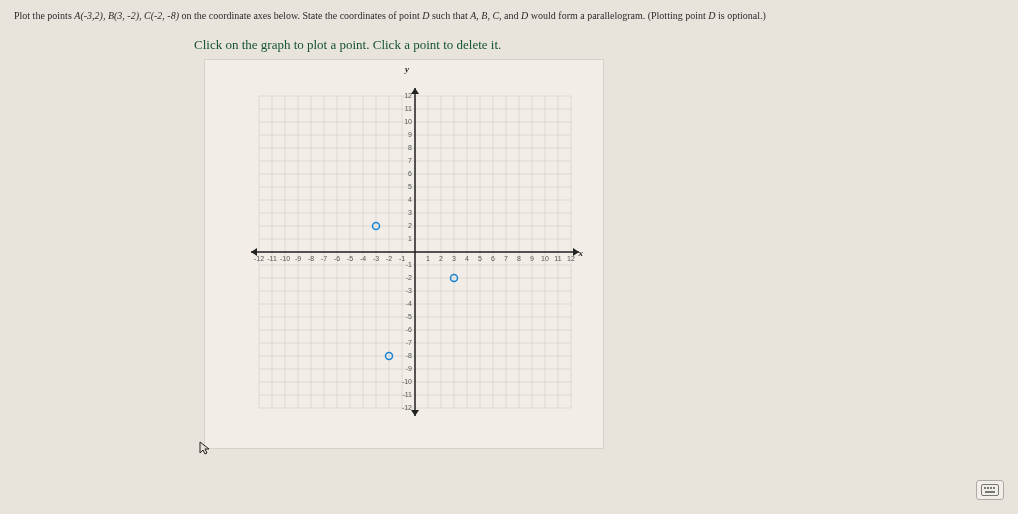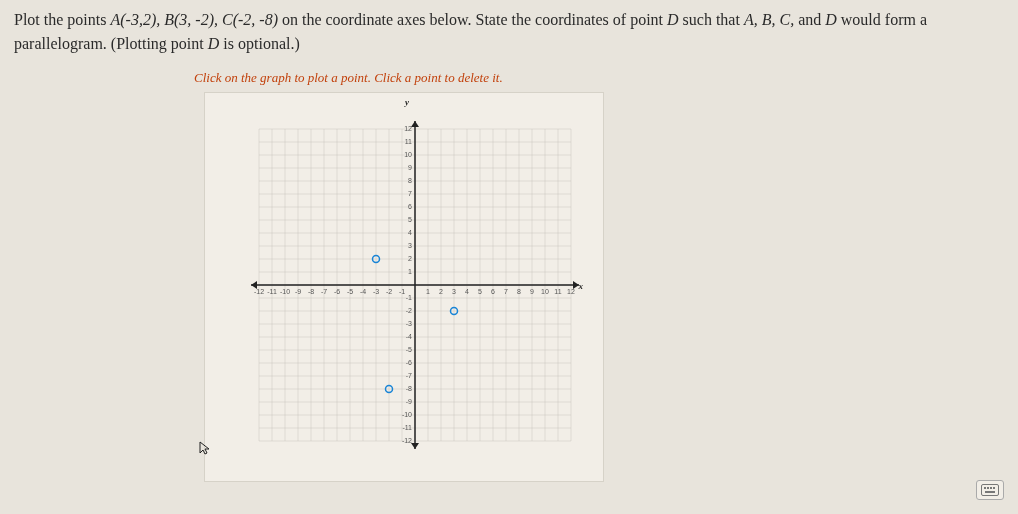--- a/index.html
+++ b/index.html
@@ -6,31 +6,30 @@
     body {
       font-family: Georgia, 'Times New Roman', serif;
       background: #e8e4dc;
       width: 1018px;
       height: 514px;
       padding: 8px 14px;
       color: #2a2a2a;
       position: relative;
     }
     .question {
-      font-size: 16px;
+      font-size: 10px;
       line-height: 1.5;
       margin-bottom: 14px;
     }
     .question .math { font-style: italic; }
     .instruction {
       font-size: 13px;
-      color: #c2410c;
+      color: #14532d;
       margin-left: 180px;
       margin-bottom: 6px;
-      font-style: italic;
     }
     .graph-wrap {
       margin-left: 190px;
       width: 400px;
       height: 390px;
       background: #f2eee7;
       border: 1px solid #d6d2c8;
       position: relative;
       cursor: crosshair;
     }

